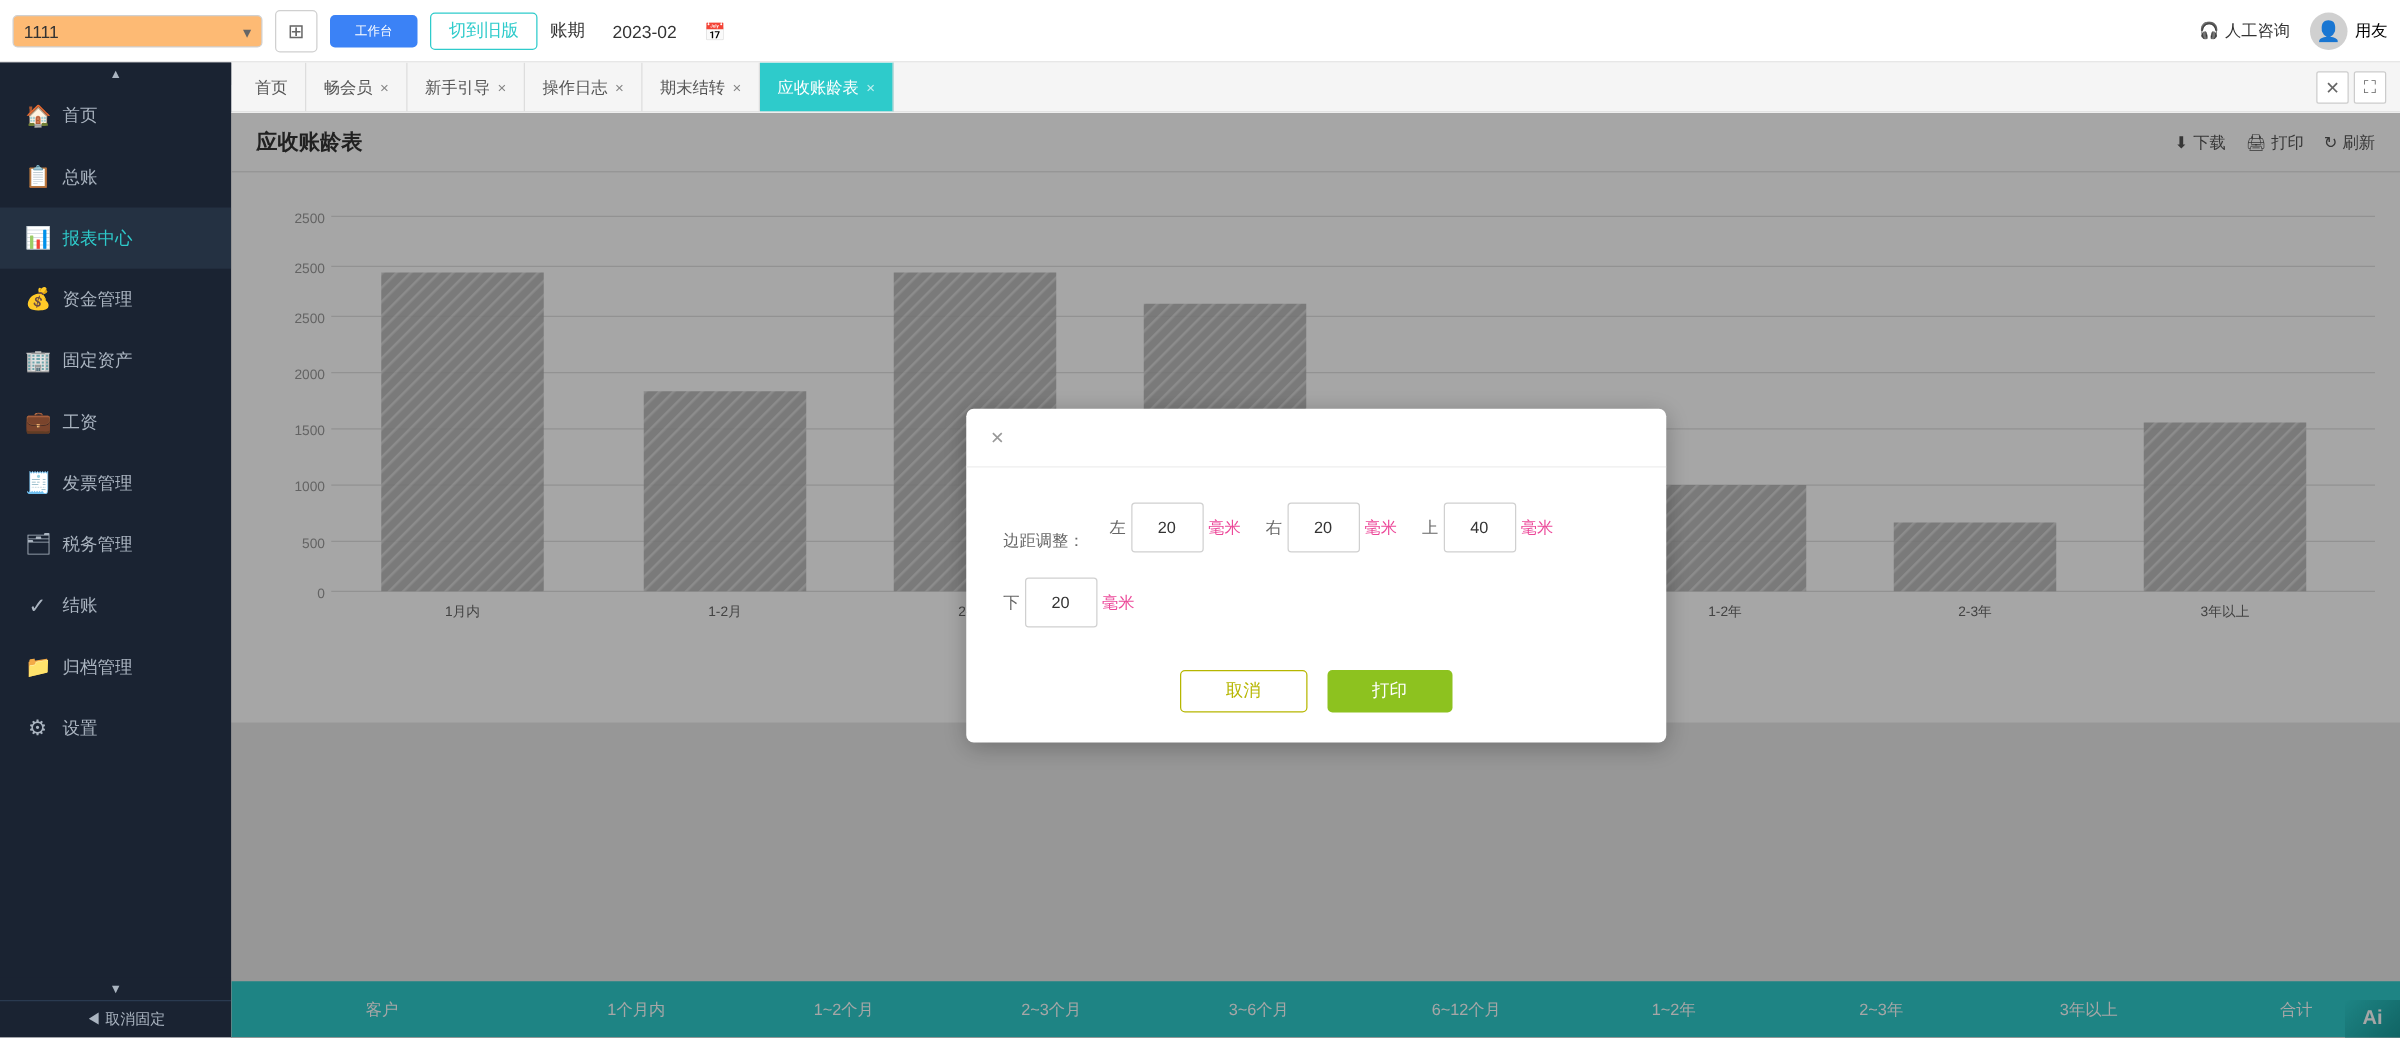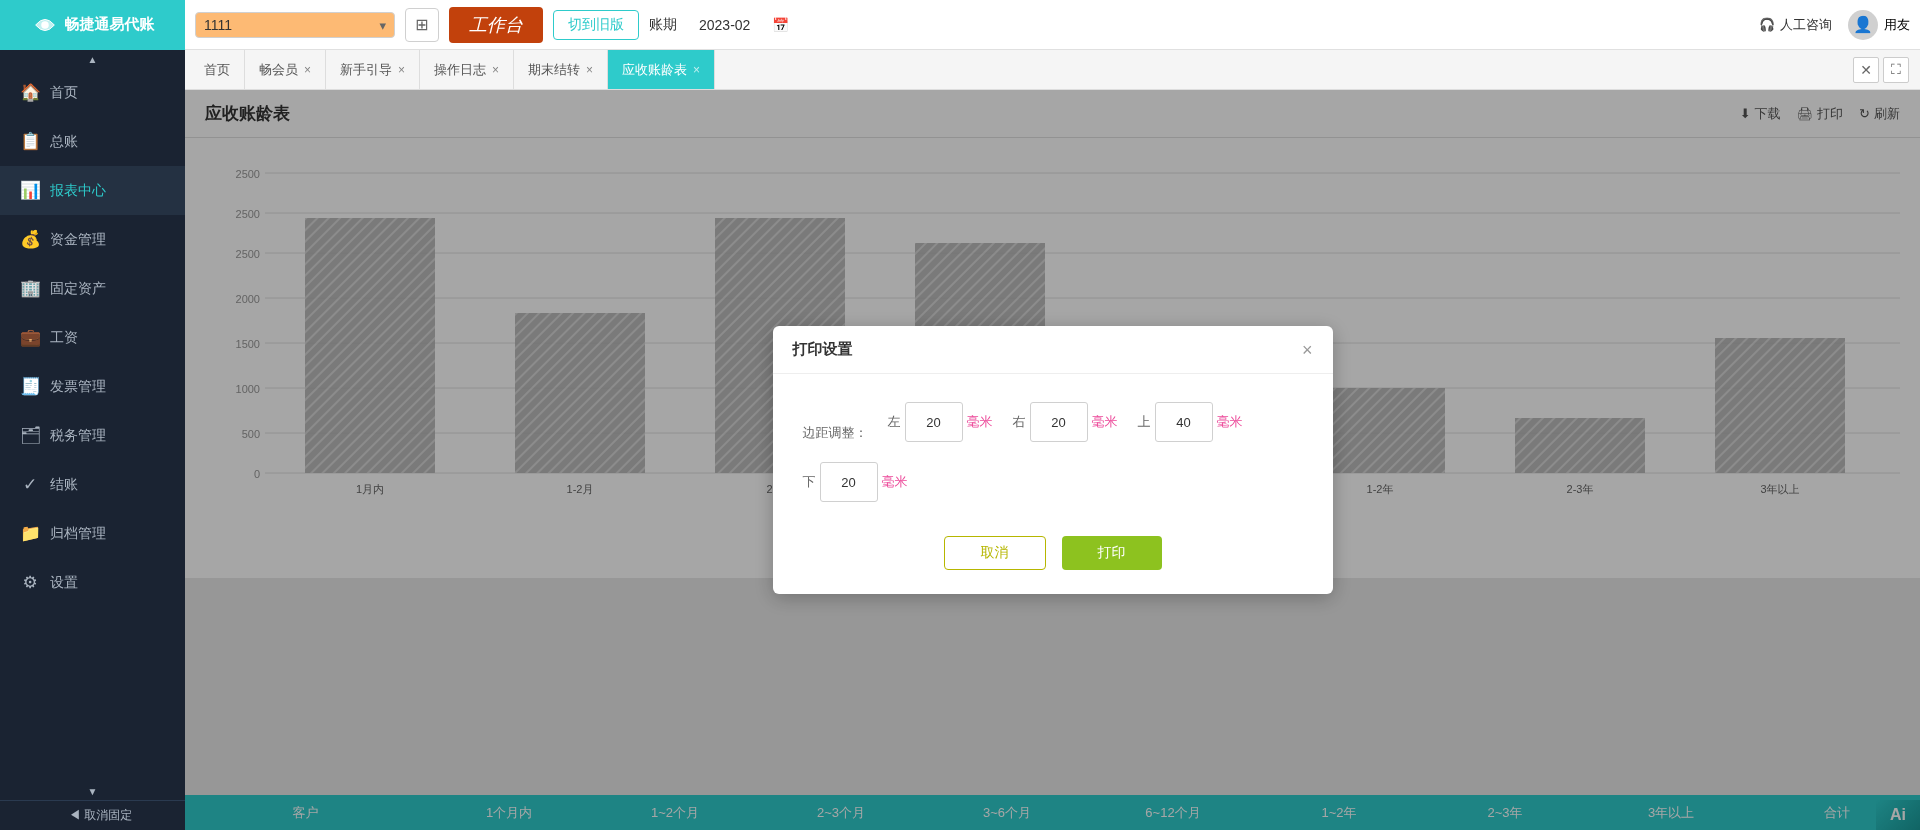--- a/index.html
+++ b/index.html
@@ -61,28 +61,27 @@
       border-radius: 4px;
       display: flex;
       align-items: center;
       justify-content: center;
       cursor: pointer;
       background: #fff;
       color: #666;
       font-size: 16px;
     }
     .workbench-btn {
-      background: #c2410c;
+      background: #3b82f6;
       color: #fff;
       border: none;
       border-radius: 4px;
       padding: 6px 20px;
       cursor: pointer;
-      font-size: 18px;
-      font-style: italic;
+      font-size: 10px;
     }
     .switch-btn {
       border: 1px solid #2ecbcb;
       color: #2ecbcb;
       border-radius: 4px;
       padding: 5px 14px;
       cursor: pointer;
       background: #fff;
       font-size: 14px;
     }
@@ -287,21 +286,21 @@
       background: #fff;
       height: 440px;
       position: relative;
     }
 
     
     .bottom-table {
       position: absolute;
       bottom: 0;
       left: 0; right: 0;
-      height: 35px;
+      height: 45px;
       background: #2ecbcb;
       display: flex;
       align-items: center;
     }
     .table-col {
       flex: 1;
       text-align: center;
       color: #fff;
       font-size: 13px;
       font-weight: 500;
@@ -416,27 +415,20 @@
       padding: 6px 14px;
       font-size: 16px;
       font-weight: bold;
       border-radius: 4px 0 0 0;
     }
   </style>
 </head>
 <body>
 
 <div class="top-header">
-  <div class="logo-area">
-    <svg class="logo-icon" viewBox="0 0 30 30" fill="none" xmlns="http://www.w3.org/2000/svg">
-      <path d="M5 15 Q15 3 25 15 Q15 27 5 15Z" fill="rgba(255,255,255,0.7)" stroke="#fff" stroke-width="1"></path>
-      <circle cx="15" cy="15" r="4" fill="#fff"></circle>
-    </svg>
-    <span class="logo-text">畅捷通易代账</span>
-  </div>
 
   <div class="company-selector">
     <span class="company-name">1111</span>
     <span class="company-arrow">▾</span>
   </div>
 
   <div class="icon-btn">⊞</div>
 
   <button class="workbench-btn">工作台</button>
   <button class="switch-btn">切到旧版</button>
@@ -631,21 +623,20 @@
         <div class="table-col">6~12个月</div>
         <div class="table-col">1~2年</div>
         <div class="table-col">2~3年</div>
         <div class="table-col">3年以上</div>
         <div class="table-col">合计</div>
       </div>
 
       <div class="dialog-overlay">
         <div class="dialog">
           <div class="dialog-header">
-            <span class="dialog-title">打印设置</span>
             <span class="dialog-close">×</span>
           </div>
           <div class="dialog-body">
             <div class="margin-row">
               <span class="margin-label">边距调整：</span>
 
               <div class="margin-group">
                 <span class="margin-label">左</span>
                 <input class="margin-input" type="text" value="20" style="">
                 <span class="margin-unit">毫米</span>

